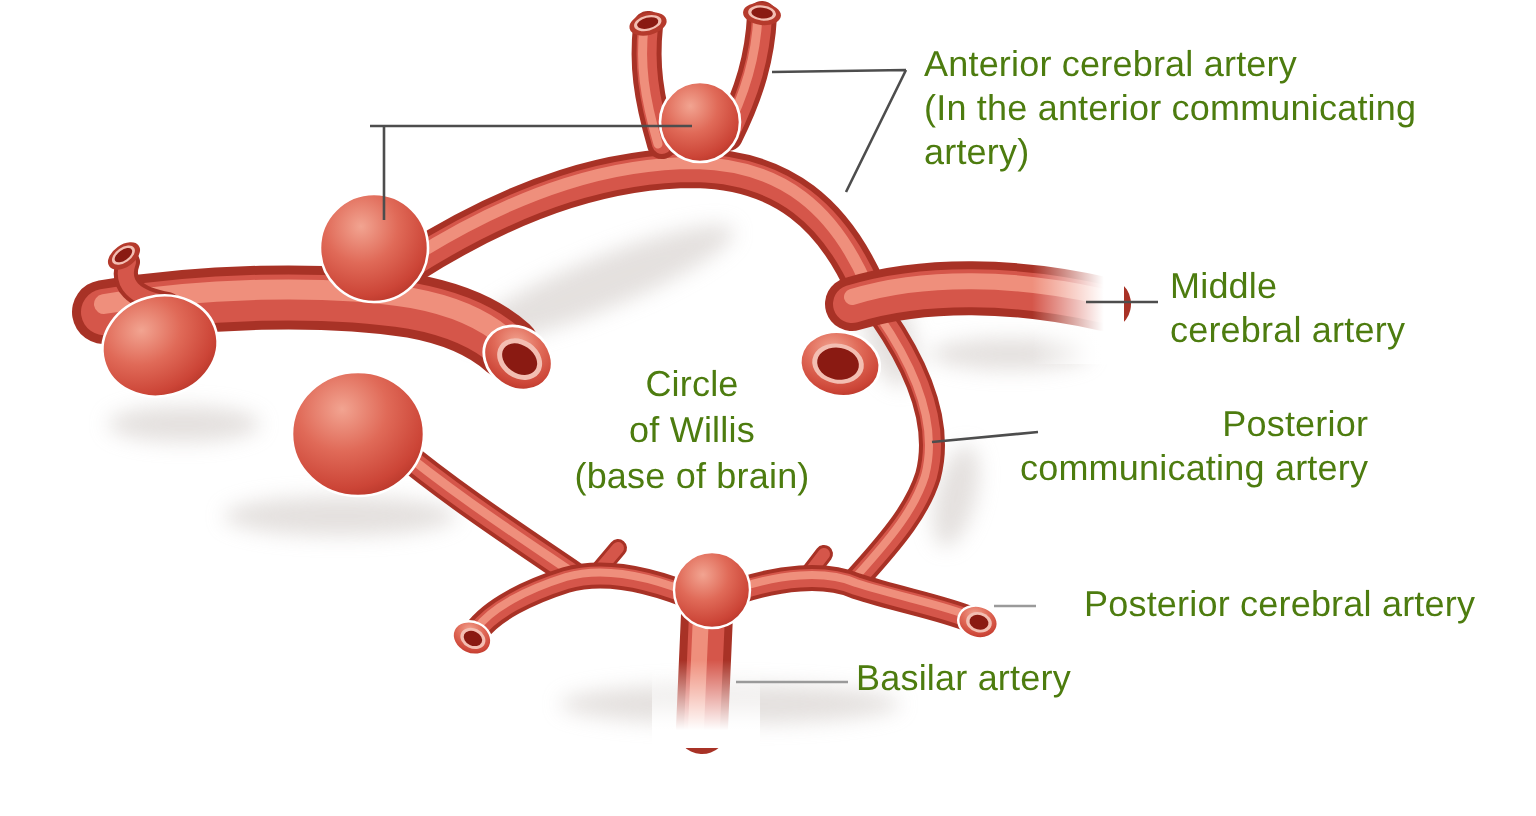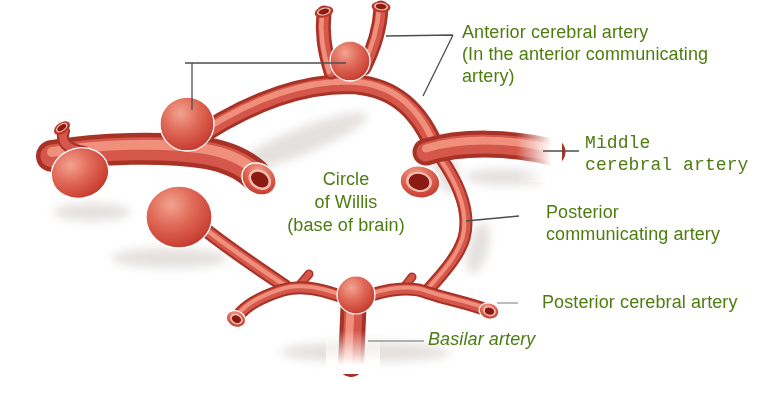--- a/index.html
+++ b/index.html
@@ -5,21 +5,21 @@
   html,body { margin:0; padding:0; background:#fff; }
   .stage {
     position:relative; width:768px; height:408px; background:#ffffff;
     overflow:hidden; font-family:"Liberation Sans", sans-serif;
   }
   .stage svg { position:absolute; left:0; top:0; }
   .label {
     position:absolute; font-size:18px; line-height:22px; color:#4d7c0f;
     white-space:pre-line; letter-spacing:0.1px;
   }
-  .label.center { text-align:center; line-height:23px; }
+  .label.center { text-align:center; line-height:23px;margin-top:13px; }
   
   .tube path { fill:none; stroke-linecap:round; stroke-linejoin:round; }
   .t1 { stroke:#a83226; }
   .t2 { stroke:#d5564a; }
   .t3 { stroke:#ef8f7c; }
   .leader { fill:none; stroke-width:1.3px; }
   .ld-dark  { stroke:#4d4d4d; }
   .ld-light { stroke:#9a9a9a; }
 </style>
 </head>
@@ -179,23 +179,23 @@
     <path class="leader ld-dark" d="M 543,151 H 579"></path>
     <path class="leader ld-dark" d="M 466,221 L 519,216"></path>
     <path class="leader ld-light" d="M 497,303 H 518"></path>
     <path class="leader ld-light" d="M 368,341 H 424"></path>
   </g>
 </svg>
 
 <div class="label" style="left:462px; top:21px;">Anterior cerebral artery
 (In the anterior communicating
 artery)</div>
-<div class="label" style="left:585px; top:132px;font-family:Liberation Mono, monospace;">Middle
+<div class="label" style="left:585px; top:132px;">Middle
 cerebral artery</div>
-<div class="label" style="left:546px; top:201px;">Posterior
+<div class="label" style="left:510px; top:201px;text-align:right;">Posterior
 communicating artery</div>
 <div class="label" style="left:542px; top:291px;">Posterior cerebral artery</div>
-<div class="label" style="left:428px; top:328px;font-style:italic;">Basilar artery</div>
+<div class="label" style="left:428px; top:328px;">Basilar artery</div>
 <div class="label center" style="left:236px; top:168px; width:220px;">Circle
 of Willis
 (base of brain)</div>
 
 </div>
 
 </body></html>

